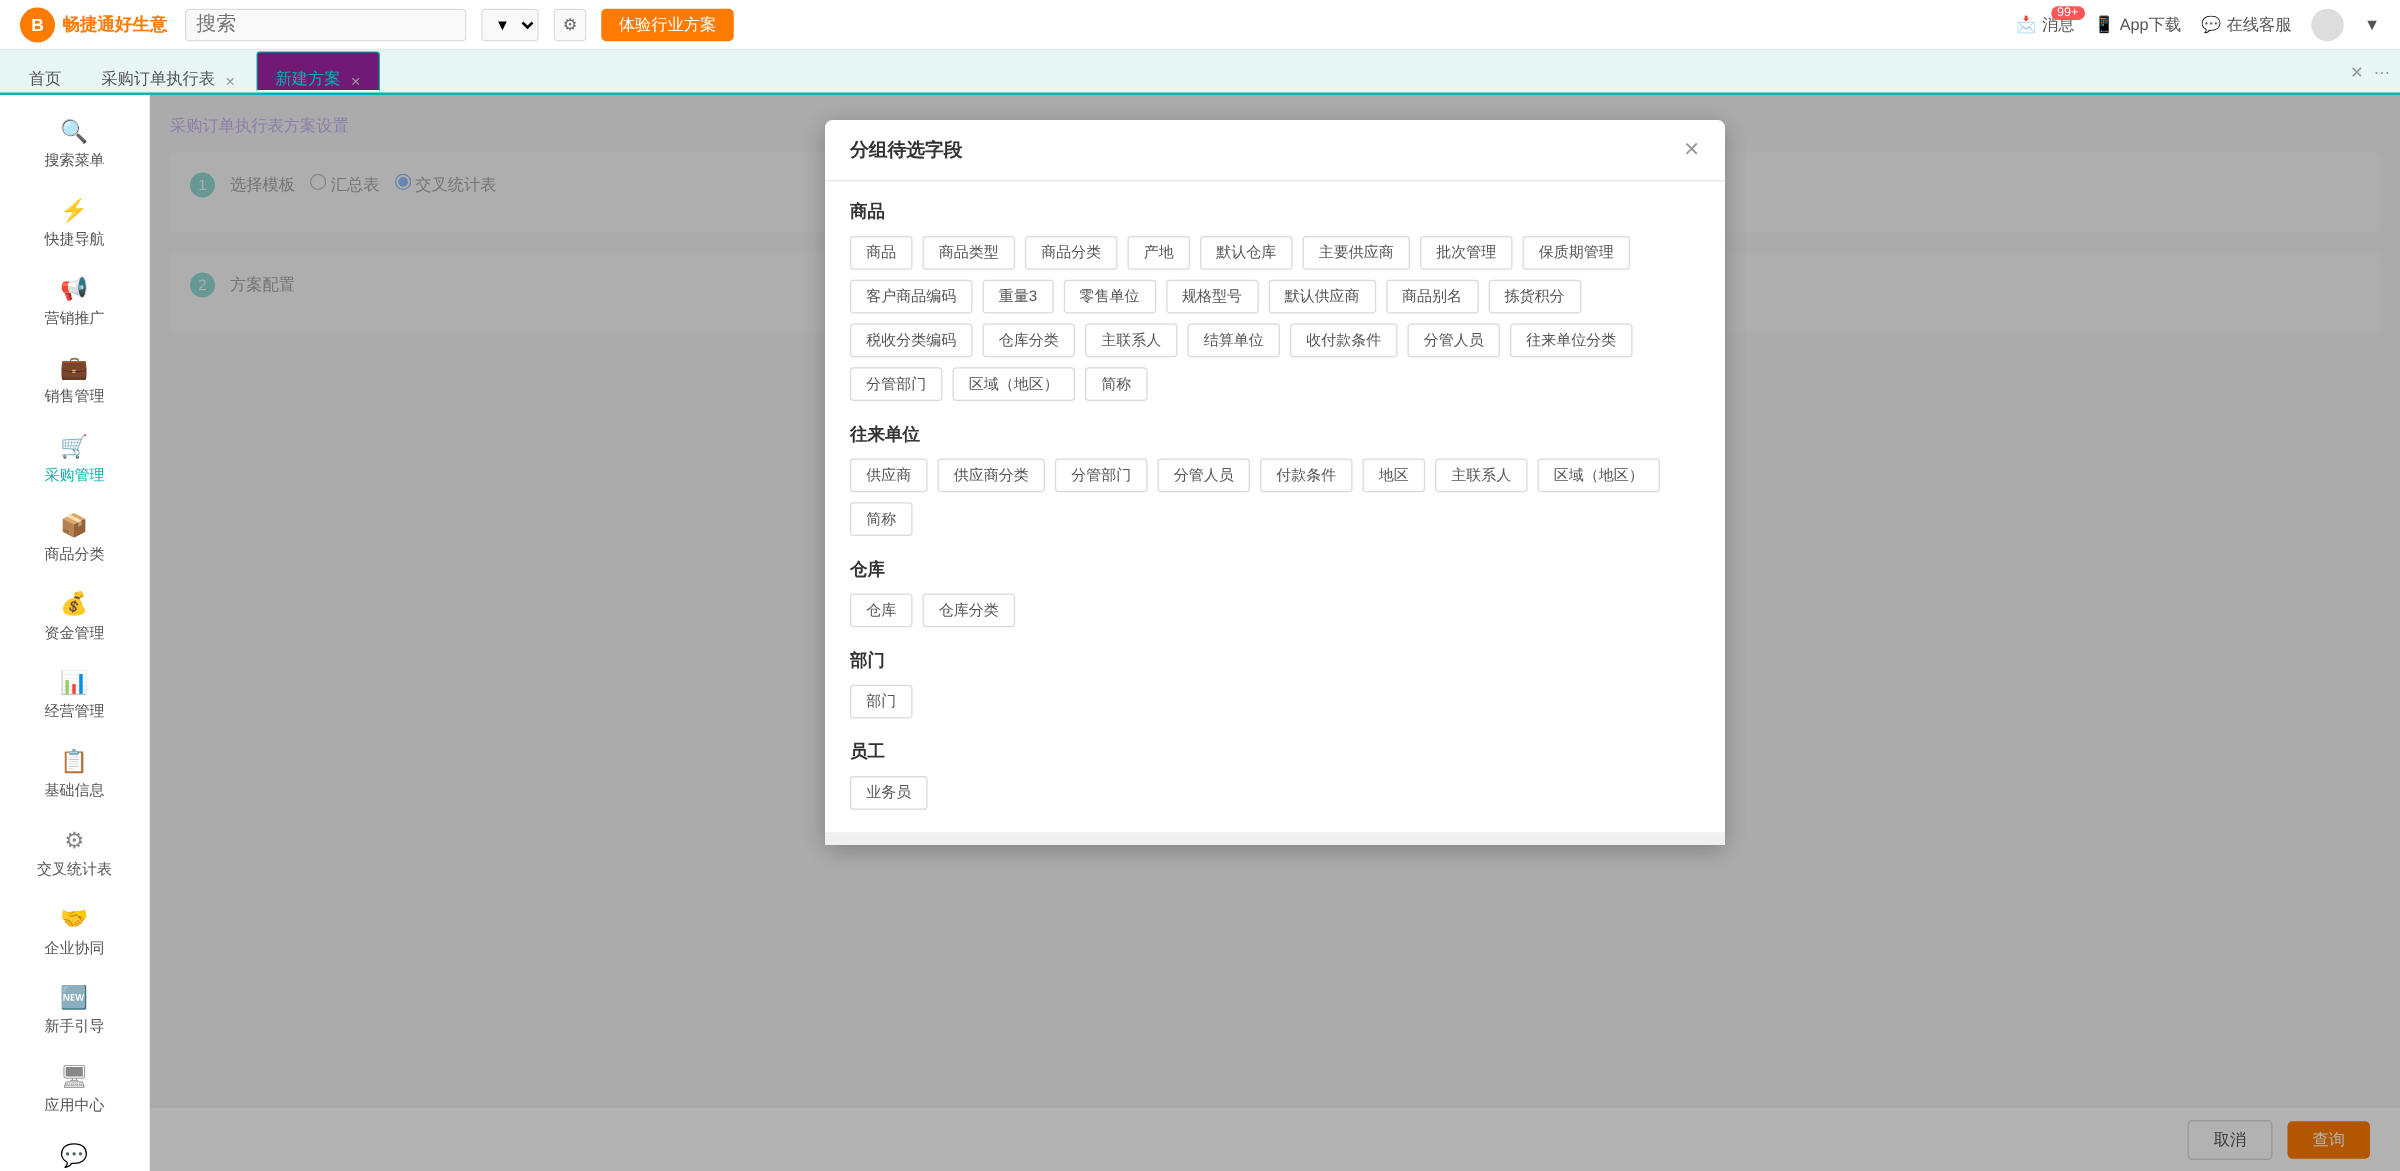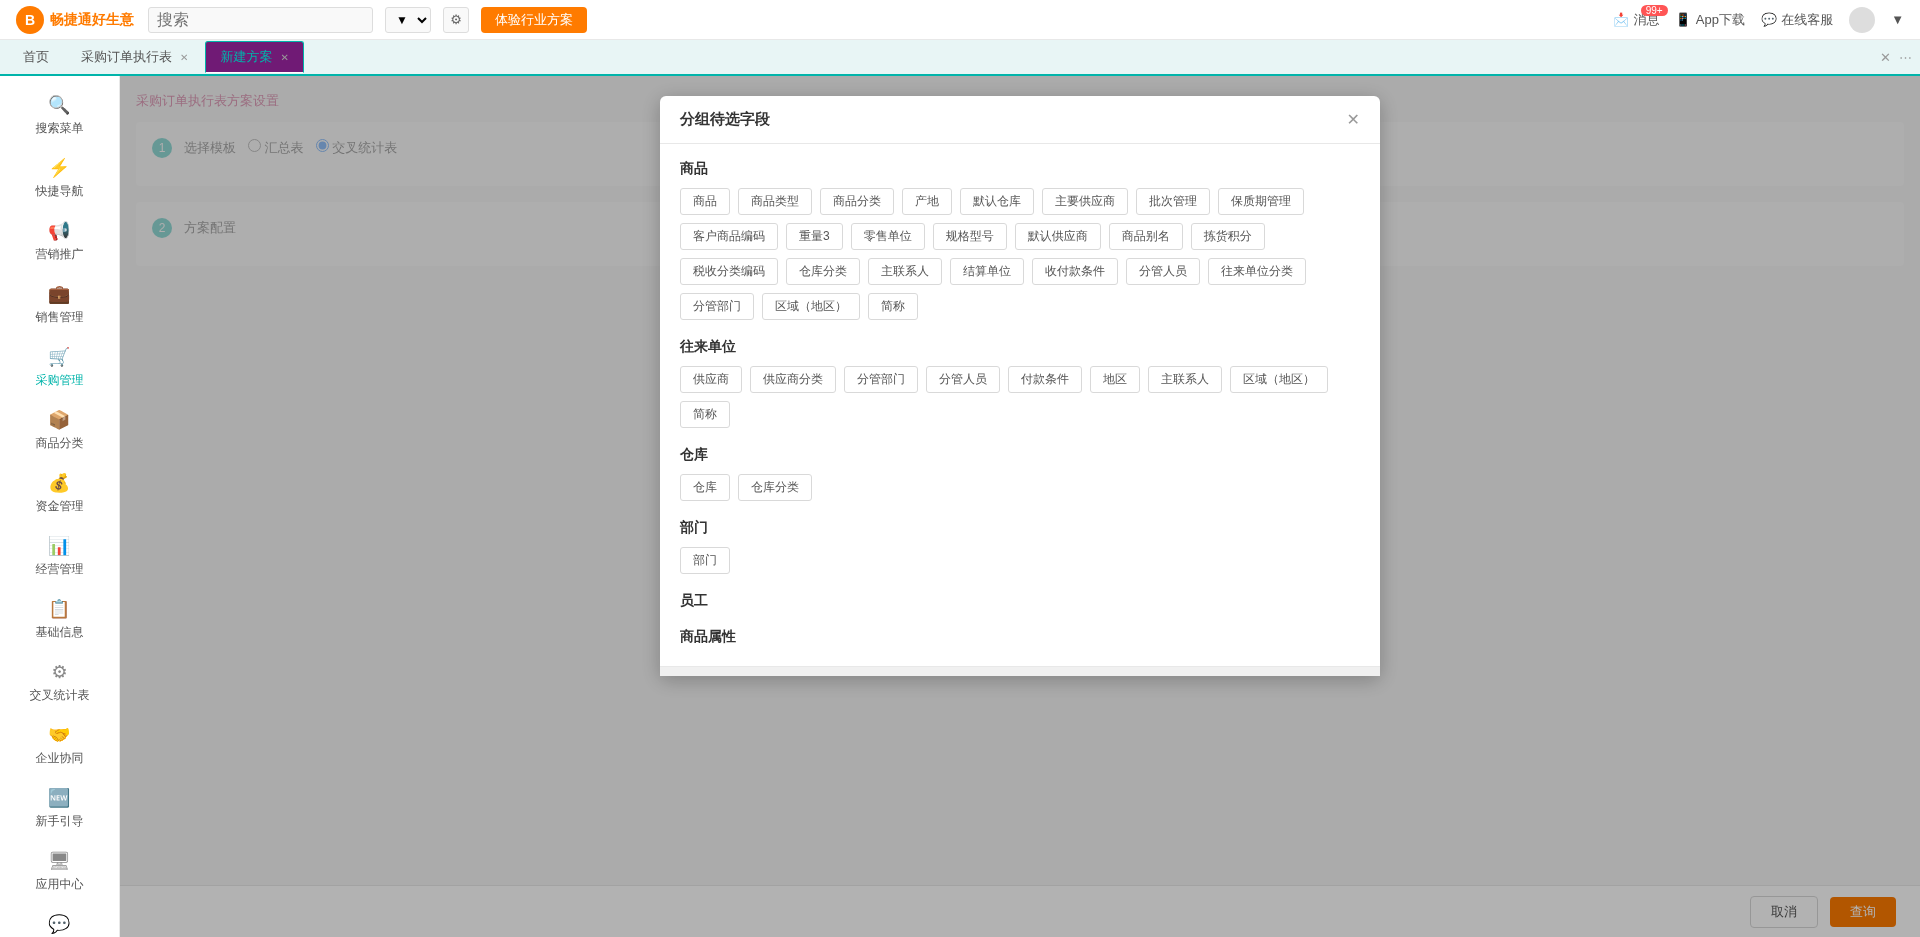--- a/index.html
+++ b/index.html
@@ -113,21 +113,21 @@
       border-bottom: 2px solid #00b4aa;
       display: flex;
       align-items: center;
       padding: 0 8px;
       gap: 2px;
     }
     .tab-item {
       height: 32px;
       padding: 0 14px;
       display: flex;
-      align-items: center;
+      align-items: flex-end;
       gap: 6px;
       border-radius: 3px 3px 0 0;
       cursor: pointer;
       font-size: 13px;
       color: #555;
       border: 1px solid transparent;
       font-family: Liberation Serif, serif;
     }
     .tab-item.active {
       background: #701a75;
@@ -419,21 +419,21 @@
       <span>应用中心</span>
     </div>
     <div class="sidebar-item">
       <span class="si-icon">💬</span>
 
     </div>
 
   </div>
 
   <div class="content-area bg-content">
-    <div style="font-size:13px; color:#be185d; margin-bottom:12px;">采购订单执行表方案设置</div>
+    <div style="font-size:13px; color:#8b5cf6; margin-bottom:12px;">采购订单执行表方案设置</div>
     <div style="background:#fff; border-radius:4px; padding:16px; margin-bottom:16px;">
       <div style="display:flex; align-items:center; gap:12px; margin-bottom:12px;">
         <span style="background:#00b4aa; color:white; border-radius:50%; width:20px; height:20px; display:inline-flex; align-items:center; justify-content:center; font-size:12px;">1</span>
         <span>选择模板</span>
         <label><input type="radio" name="template" style=""> 汇总表</label>
         <label><input type="radio" name="template" checked="" style=""> 交叉统计表</label>
       </div>
     </div>
     <div style="background:#fff; border-radius:4px; padding:16px;">
       <div style="display:flex; align-items:center; gap:12px; margin-bottom:12px;">
@@ -508,20 +508,23 @@
 
       <div class="field-section">
         <div class="field-section-title">部门</div>
         <div class="field-tags">
           <div class="field-tag">部门</div>
         </div>
       </div>
 
       <div class="field-section">
         <div class="field-section-title">员工</div>
+        <div class="field-tags">
+          <div class="field-tag">业务员</div>
+        </div>
       </div>
 
       <div class="field-section">
         <div class="field-section-title">商品属性</div>
 
       </div>
 
     </div>
 
     <div class="modal-hscroll">

